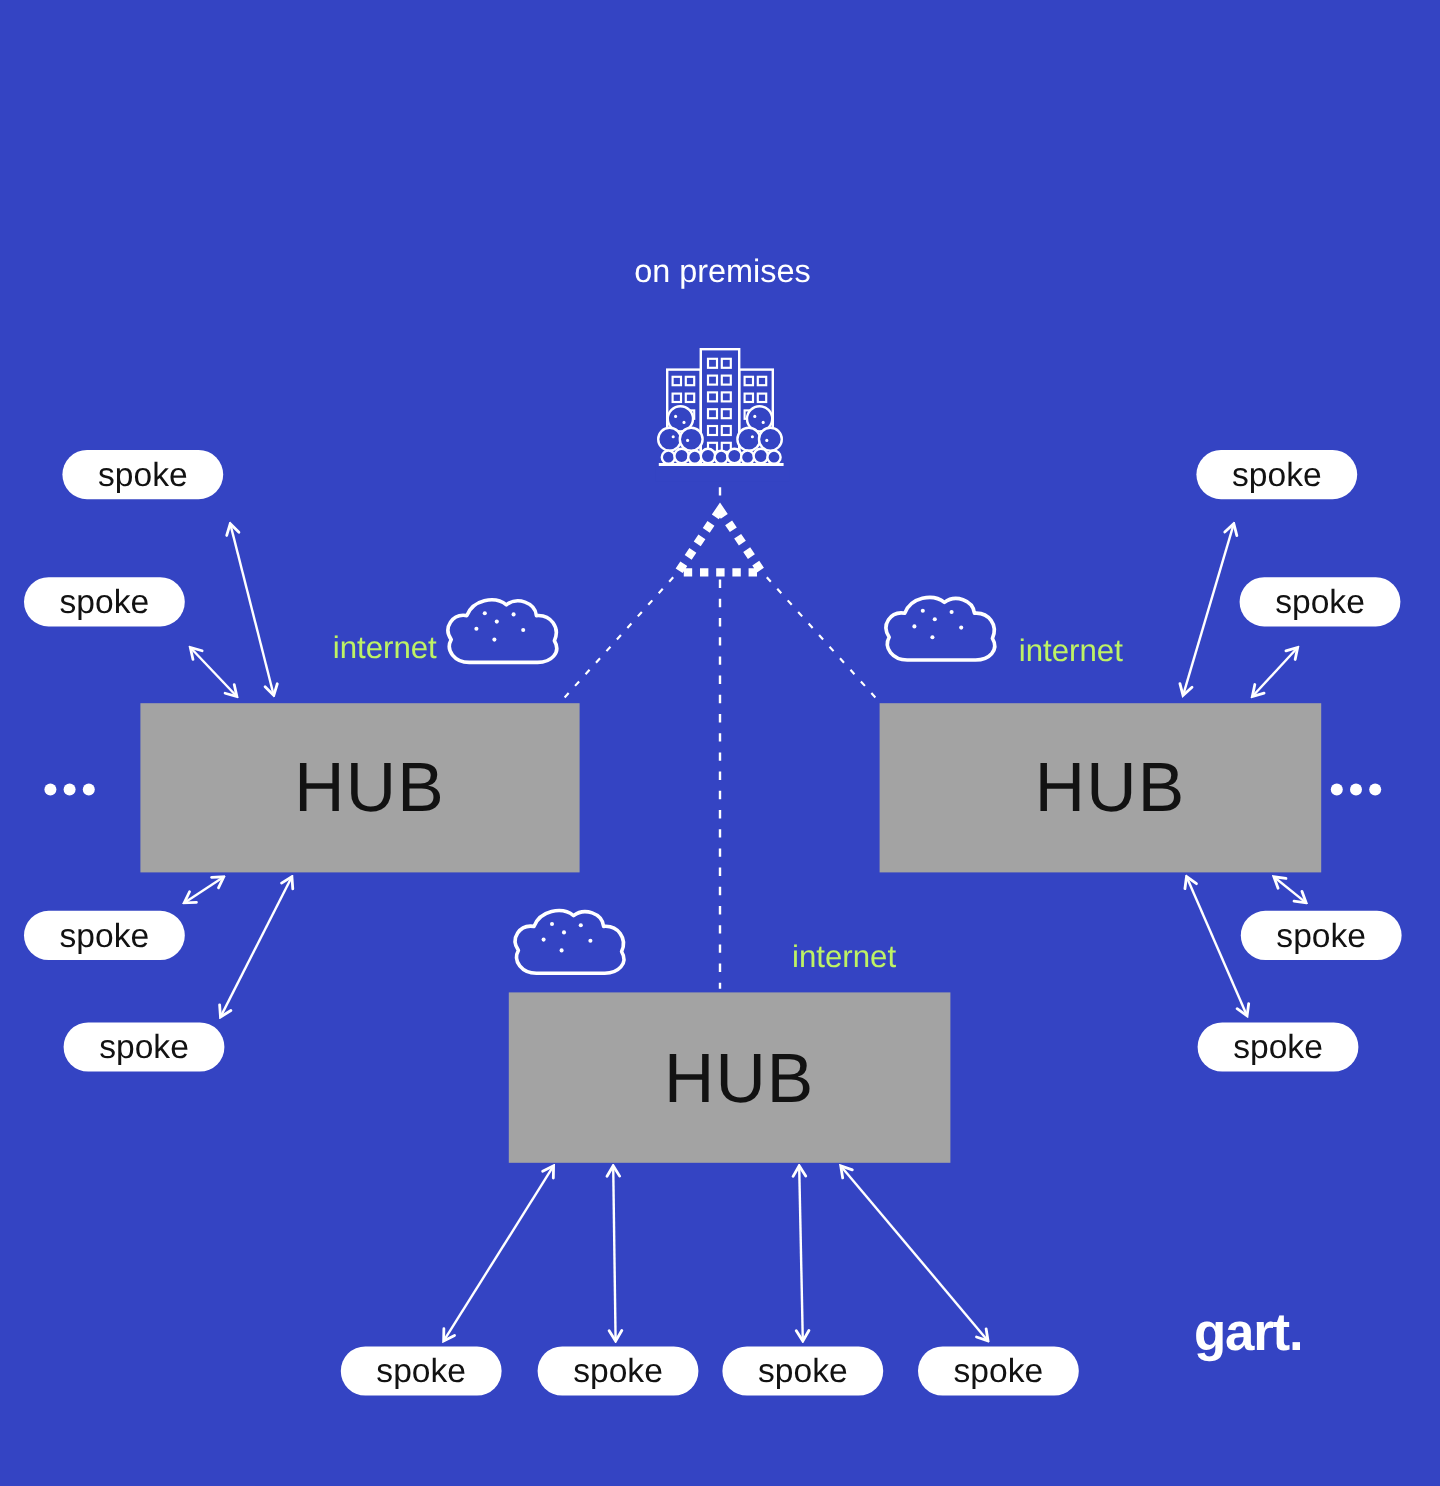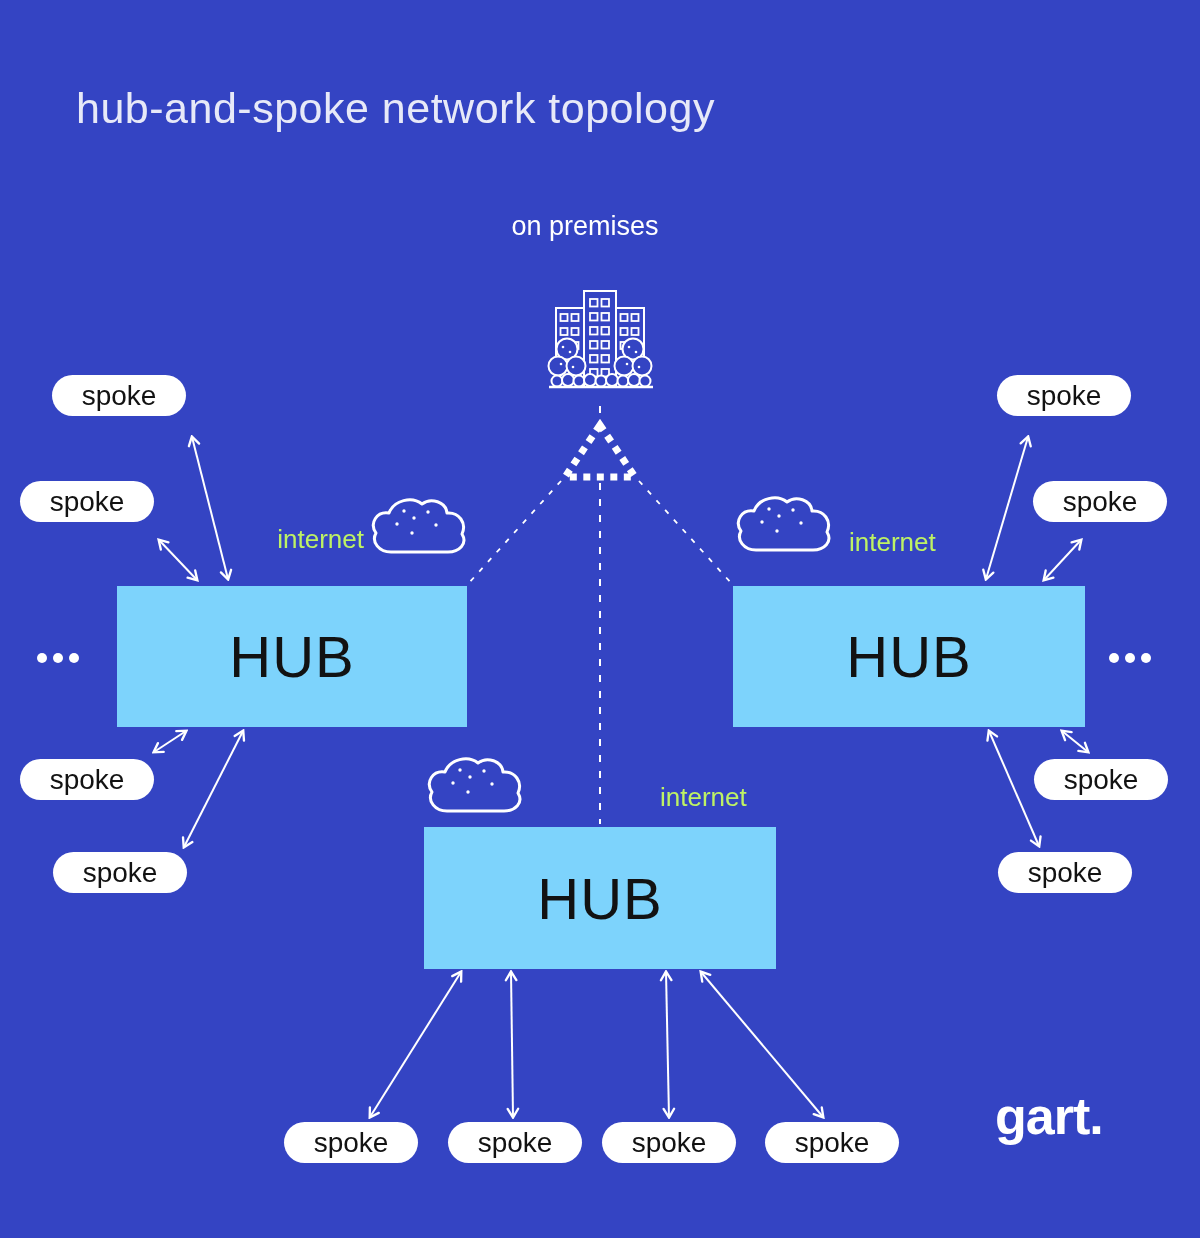--- a/index.html
+++ b/index.html
@@ -17,38 +17,39 @@
     position: absolute;
     left: 76px; top: 84px;
     font-size: 43px;
     font-weight: 500;
     letter-spacing: 0.5px;
     color: #E7E9F8;
     margin: 0;
   }
   .on-premises {
     position: absolute;
-    left: 490px; top: 211px;
+    left: 507px; top: 211px;
     width: 190px;
     text-align: center;
     font-size: 27px;
     font-weight: 400;
     color: #FFFFFF;
   }
   .hub {
     position: absolute;
     width: 350px; height: 141px;
-    background: #7dd3fc;
+    background: #a3a3a3;
     display: flex;
     align-items: center;
     justify-content: center;
     font-size: 58px;
     font-weight: 500;
     color: #121212;
     letter-spacing: 1px;
+    padding-left: 16px;
   }
   .hub-left   { left: 117px; top: 586px; }
   .hub-right  { left: 733px; top: 586px; width: 352px; }
   .hub-center { left: 424px; top: 827px; width: 352px; height: 142px; }
 
   .spoke {
     position: absolute;
     width: 134px; height: 41px;
     background: #FFFFFF;
     border-radius: 26px;
@@ -78,21 +79,21 @@
   .ellipsis-left  { left: 37px;   top: 653px; }
   .ellipsis-right { left: 1109px; top: 653px; }
   .dot {
     width: 10px; height: 10px;
     border-radius: 50%;
     background: #FFFFFF;
   }
   .logo {
     position: absolute;
     left: 995px; top: 1086px;
-    font-size: 52px;
+    font-size: 44px;
     font-weight: 700;
     letter-spacing: -1px;
     color: #FFFFFF;
   }
 </style>
 </head>
 <body>
 
 <div class="canvas">
 
@@ -200,21 +201,20 @@
       <line x1="1044" y1="580" x2="1081" y2="540" marker-start="url(#ah)" marker-end="url(#ah)"></line>
       <line x1="1062" y1="731" x2="1088" y2="752" marker-start="url(#ah)" marker-end="url(#ah)"></line>
       <line x1="989" y1="731" x2="1039" y2="846" marker-start="url(#ah)" marker-end="url(#ah)"></line>
       <line x1="461" y1="972" x2="370" y2="1117" marker-start="url(#ah)" marker-end="url(#ah)"></line>
       <line x1="511" y1="972" x2="513" y2="1117" marker-start="url(#ah)" marker-end="url(#ah)"></line>
       <line x1="666" y1="972" x2="669" y2="1117" marker-start="url(#ah)" marker-end="url(#ah)"></line>
       <line x1="701" y1="972" x2="823" y2="1117" marker-start="url(#ah)" marker-end="url(#ah)"></line>
     </g>
   </svg>
 
-  <h1 class="title">hub-and-spoke network topology</h1>
   <div class="on-premises">on premises</div>
 
   <div class="hub hub-left">HUB</div>
   <div class="hub hub-right">HUB</div>
   <div class="hub hub-center">HUB</div>
 
   <div class="internet internet-left">internet</div>
   <div class="internet internet-right">internet</div>
   <div class="internet internet-center">internet</div>
 

